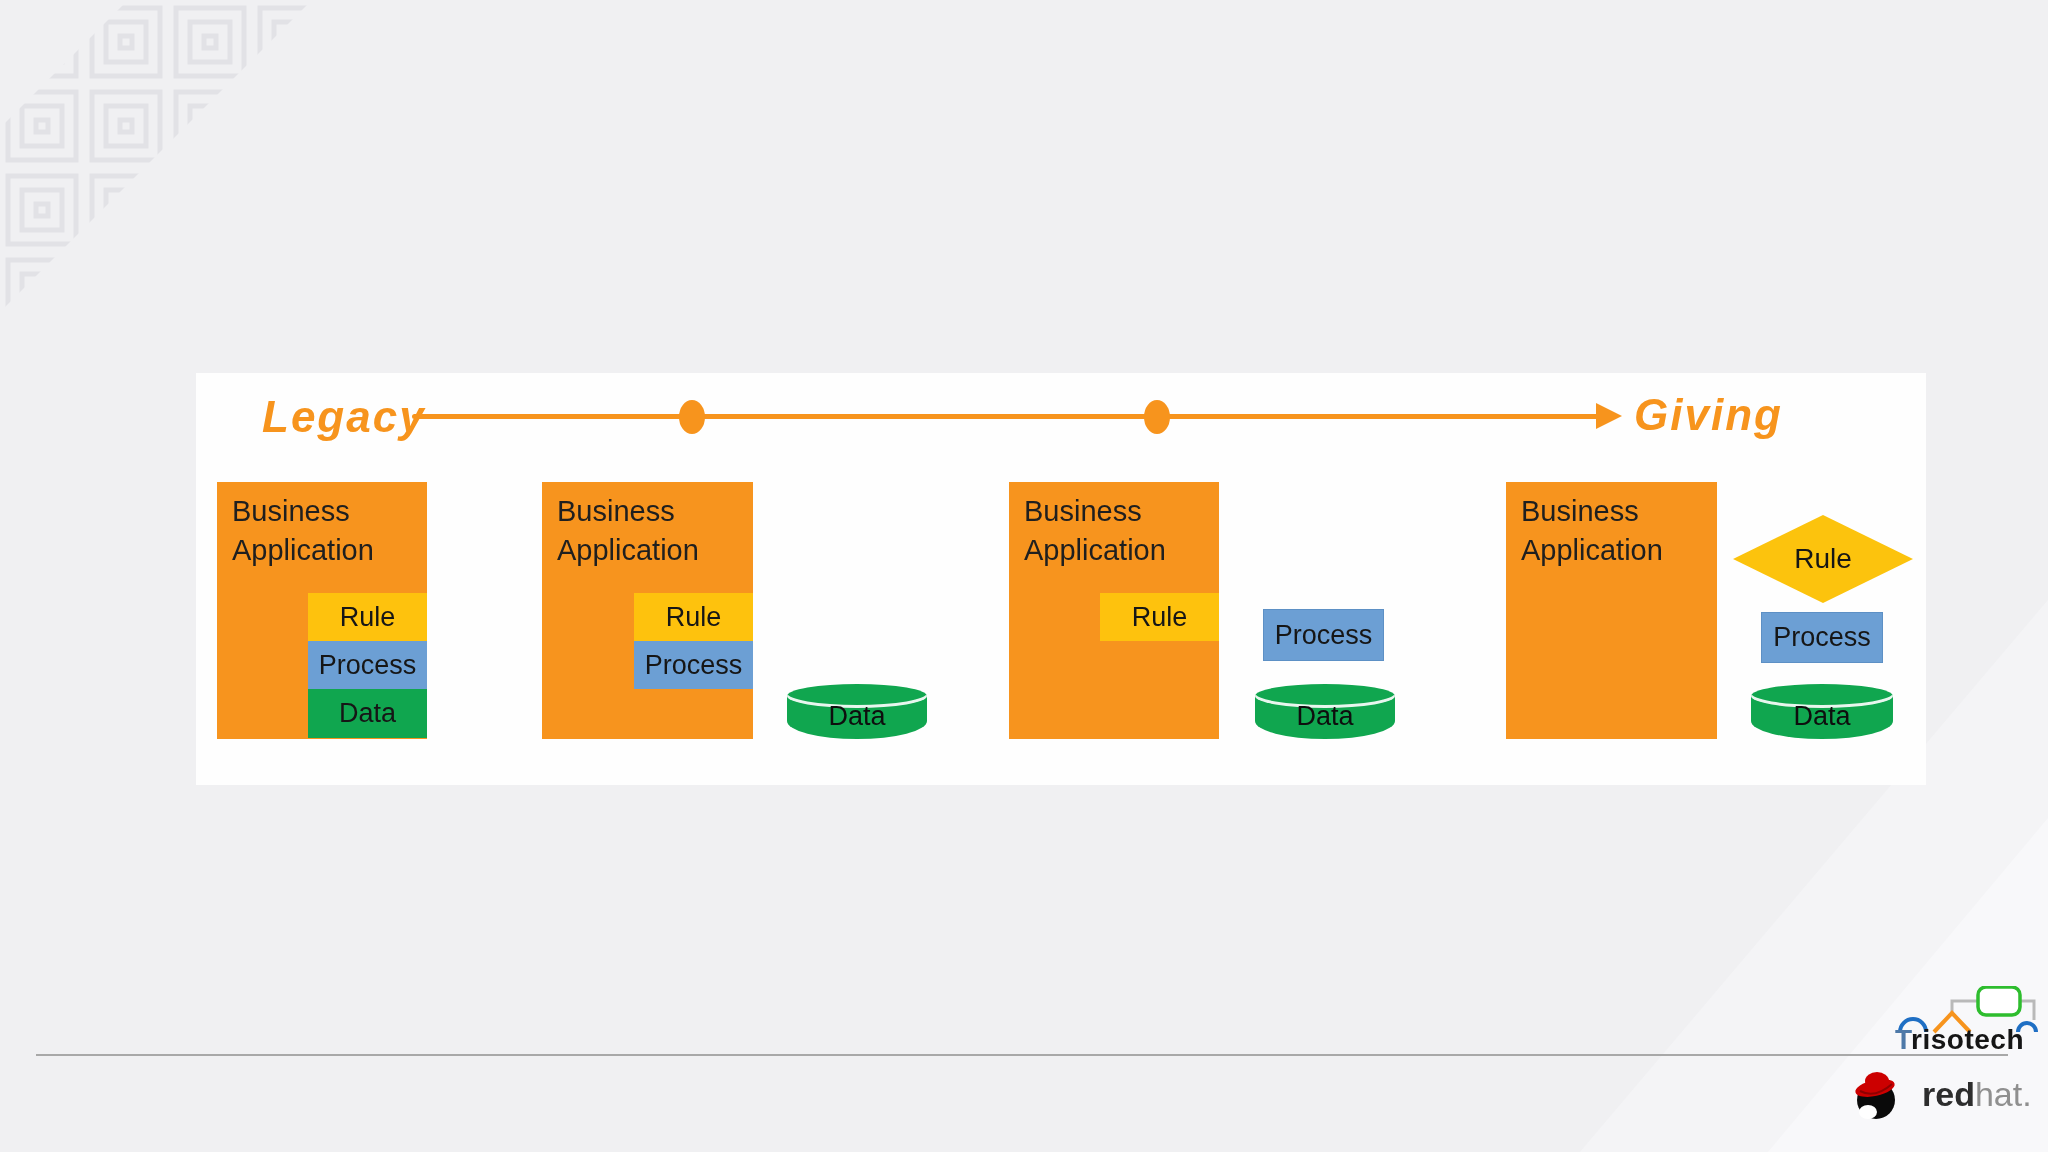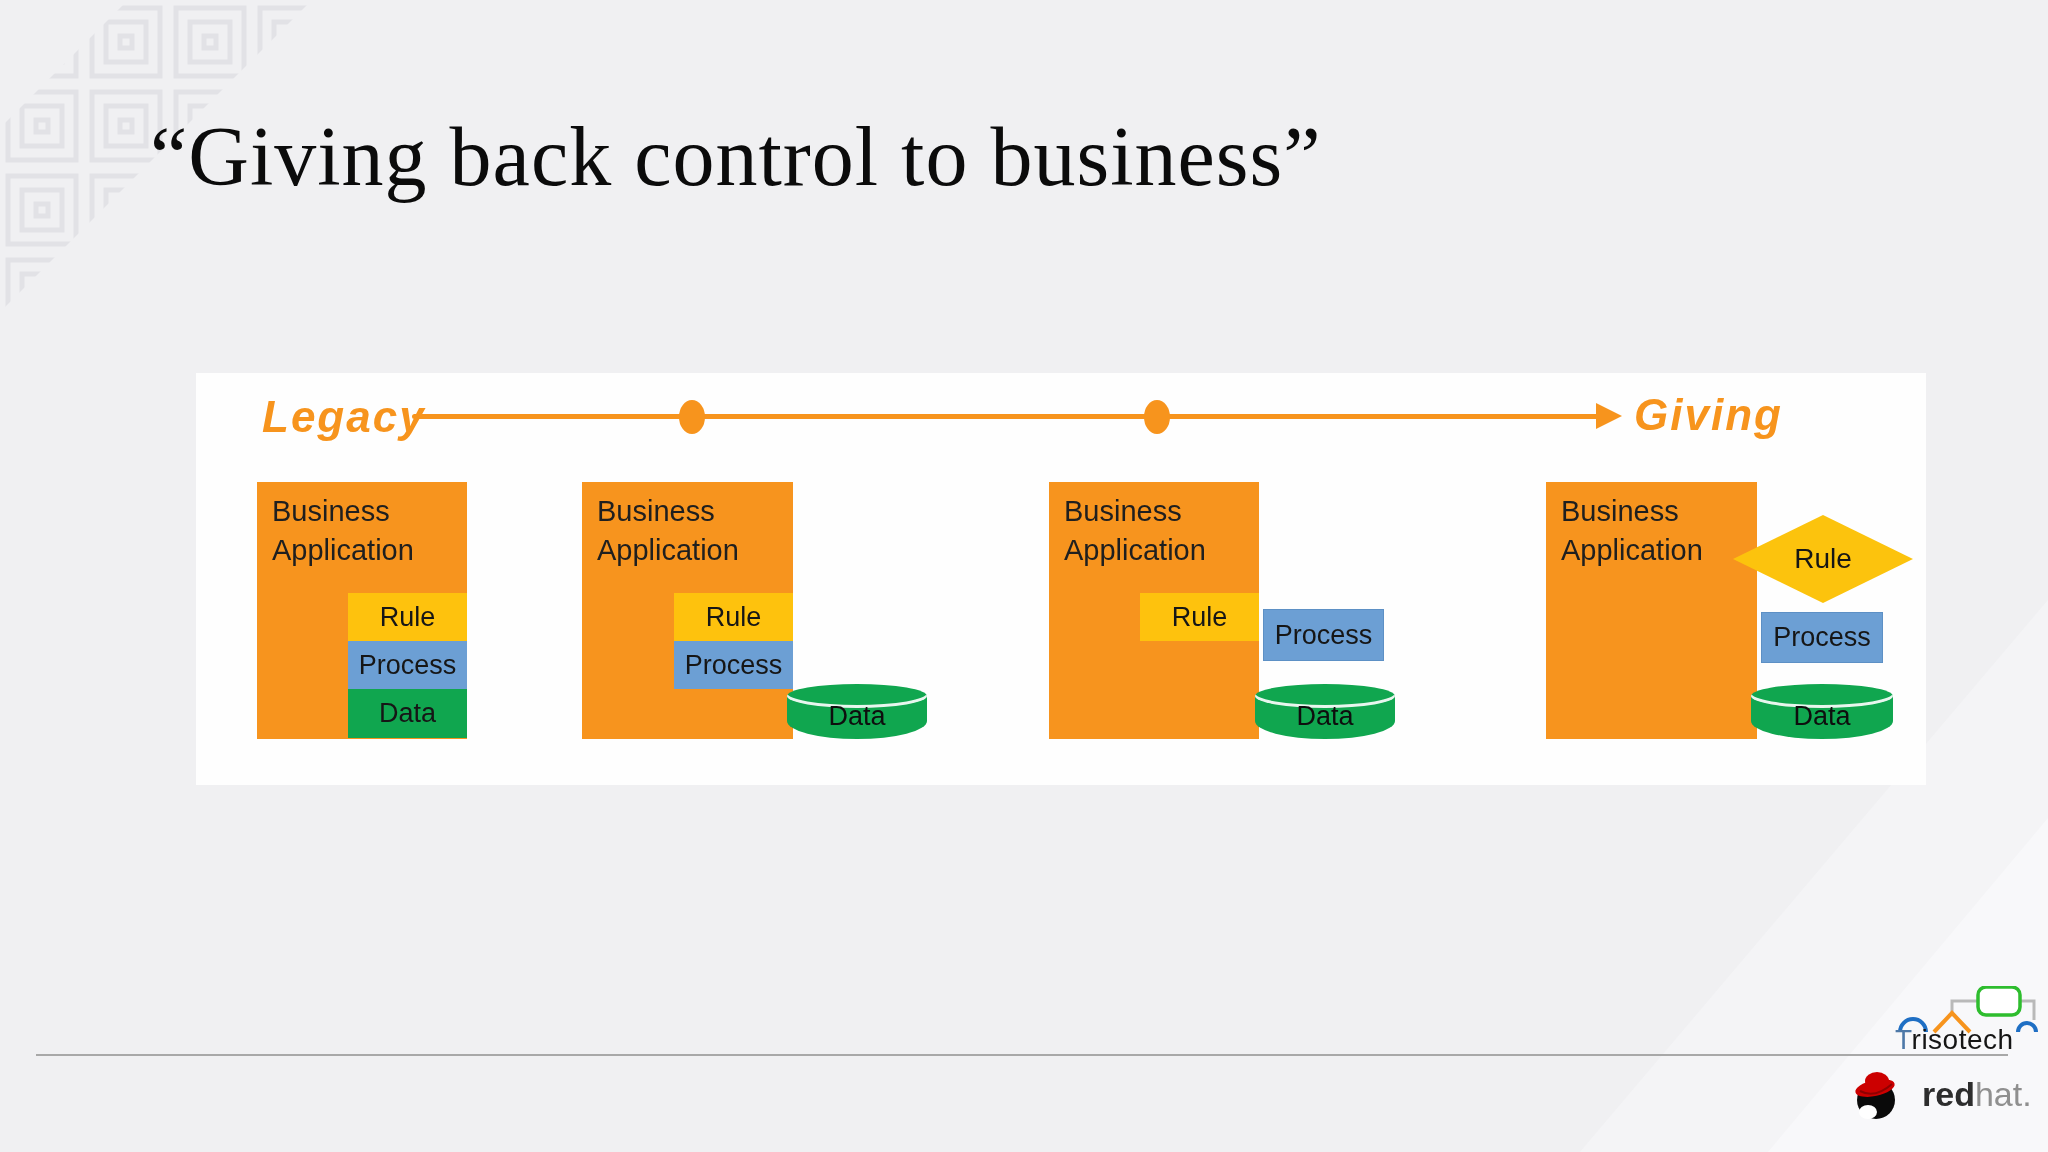--- a/index.html
+++ b/index.html
@@ -27,21 +27,21 @@
   .tl-label{position:absolute;font-size:44px;font-style:italic;font-weight:700;color:#f7941d;letter-spacing:2px;}
   .tl-label.legacy{left:262px;top:392px;}
   .tl-label.modern{left:1634px;top:390px;}
   .tl-line{position:absolute;left:412px;top:414px;width:1186px;height:5px;background:#f7941d;border-radius:3px;}
   .tl-arrow{position:absolute;left:1596px;top:403px;width:0;height:0;
     border-top:13px solid transparent;border-bottom:13px solid transparent;border-left:26px solid #f7941d;}
   .tl-dot{position:absolute;width:26px;height:34px;border-radius:50%;background:#f7941d;top:400px;}
   .tl-dot.d1{left:679px;} .tl-dot.d2{left:1144px;}
 
   
-  .app-box{position:absolute;top:482px;width:210px;height:257px;background:#f7941e;margin-left:40px;}
+  .app-box{position:absolute;top:482px;width:210px;height:257px;background:#f7941e;}
   .app-box .app-label{position:absolute;left:15px;top:10px;font-size:29px;line-height:1.35;color:#1f1f1f;}
   .bar{position:absolute;right:0;width:119px;height:48px;display:flex;align-items:center;justify-content:center;
     font-size:27px;color:#161616;}
   .bar.rule{top:111px;background:#fec20d;}
   .bar.process{top:159px;background:#6c9fd4;}
   .bar.data{top:207px;height:49px;background:#10a64f;}
 
   .free-rect{position:absolute;display:flex;align-items:center;justify-content:center;
     font-size:27px;color:#161616;}
   .free-rect.process{background:#6c9fd4;border:1px solid #5d90c5;}
@@ -54,21 +54,21 @@
   .db{position:absolute;}
   .db .db-top{position:absolute;left:0;right:0;top:0;height:24px;border-radius:50%;background:#10a64f;
     box-shadow:inset 0 -3px 0 rgba(255,255,255,.9);z-index:2;}
   .db .db-body{position:absolute;left:0;right:0;top:12px;bottom:0;background:#10a64f;
     border-radius:0 0 50% 50% / 0 0 42% 42%;}
   .db .db-label{position:absolute;left:0;right:0;top:17px;text-align:center;font-size:27px;color:#0e0e0e;z-index:3;}
 
   
   .divider{position:absolute;left:36px;top:1054px;width:1972px;height:2px;background:#a8a8a8;}
   .trisotech{position:absolute;left:1894px;top:986px;width:150px;}
-  .trisotech .tt-text{position:absolute;left:1px;top:38px;font-size:28px;font-weight:400;color:#151515;letter-spacing:.5px;white-space:nowrap;}
+  .trisotech .tt-text{position:absolute;left:1px;top:38px;font-size:28px;font-weight:700;color:#151515;letter-spacing:.5px;white-space:nowrap;}
   .trisotech .tt-text .tt-t{color:#4e79a8;}
   .redhat{position:absolute;left:1850px;top:1066px;height:56px;display:flex;align-items:center;}
   .redhat .rh-text{font-size:34px;margin-left:20px;white-space:nowrap;}
   .redhat .rh-red{font-weight:700;color:#2d2d2d;}
   .redhat .rh-hat{font-weight:400;color:#8f8f8f;}
 </style>
 </head>
 <body>
 
 <div class="slide">
@@ -79,21 +79,20 @@
     <defs>
       <pattern id="sqp" width="84" height="84" patternUnits="userSpaceOnUse">
         <rect x="8" y="8" width="68" height="68" fill="none" stroke="#e2e2e6" stroke-width="5"></rect>
         <rect x="22" y="22" width="40" height="40" fill="none" stroke="#e2e2e6" stroke-width="5"></rect>
         <rect x="36" y="36" width="12" height="12" fill="none" stroke="#e2e2e6" stroke-width="5"></rect>
       </pattern>
     </defs>
     <polygon points="128,0 312,0 0,312 0,128" fill="url(#sqp)"></polygon>
   </svg>
 
-  <div class="title">“Giving back control to business”</div>
 
   <div class="panel"></div>
 
   <div class="tl-label legacy">Legacy</div>
   <div class="tl-line"></div>
   <div class="tl-arrow"></div>
   <div class="tl-dot d1"></div>
   <div class="tl-dot d2"></div>
   <div class="tl-label modern">Giving</div>
 

